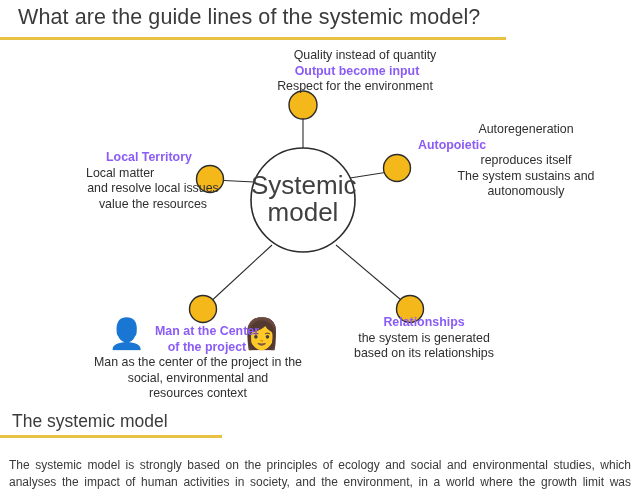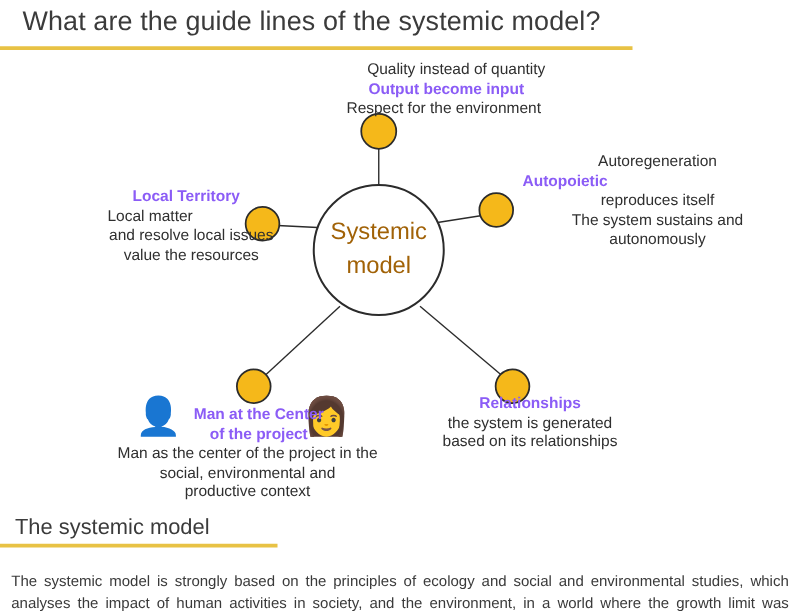--- a/index.html
+++ b/index.html
@@ -79,23 +79,23 @@
     top: 0;
     width: 638px;
     height: 493px;
   }
   .hub-label {
     position: absolute;
     left: 251px;
     top: 172px;
     width: 104px;
     text-align: center;
-    font-size: 19px;
+    font-size: 26px;
     line-height: 27px;
-    color: #a16207;
+    color: #404040;
   }
 
   
   .node-text {
     position: absolute;
     color: #2f2f2f;
     font-size: 12.4px;
     line-height: 15.6px;
   }
   .node-text .strong {
@@ -189,21 +189,21 @@
     <span class="line">value the resources</span>
   </div>
 
   <div class="figure-glyph" id="figure-man">👤</div>
   <div class="figure-glyph" id="figure-woman">👩</div>
   <div class="node-text" id="node-man-text">
     <span class="line strong">Man at the Center</span>
     <span class="line strong">of the project</span>
     <span class="line">Man as the center of the project in the</span>
     <span class="line">social, environmental and</span>
-    <span class="line">productive context</span>
+    <span class="line">resources context</span>
   </div>
 
   <div class="node-text" id="node-rel-text">
     <span class="line strong">Relationships</span>
     <span class="line">the system is generated</span>
     <span class="line">based on its relationships</span>
   </div>
 
   <div class="section-title">The systemic model</div>
   <div class="section-rule"></div>

